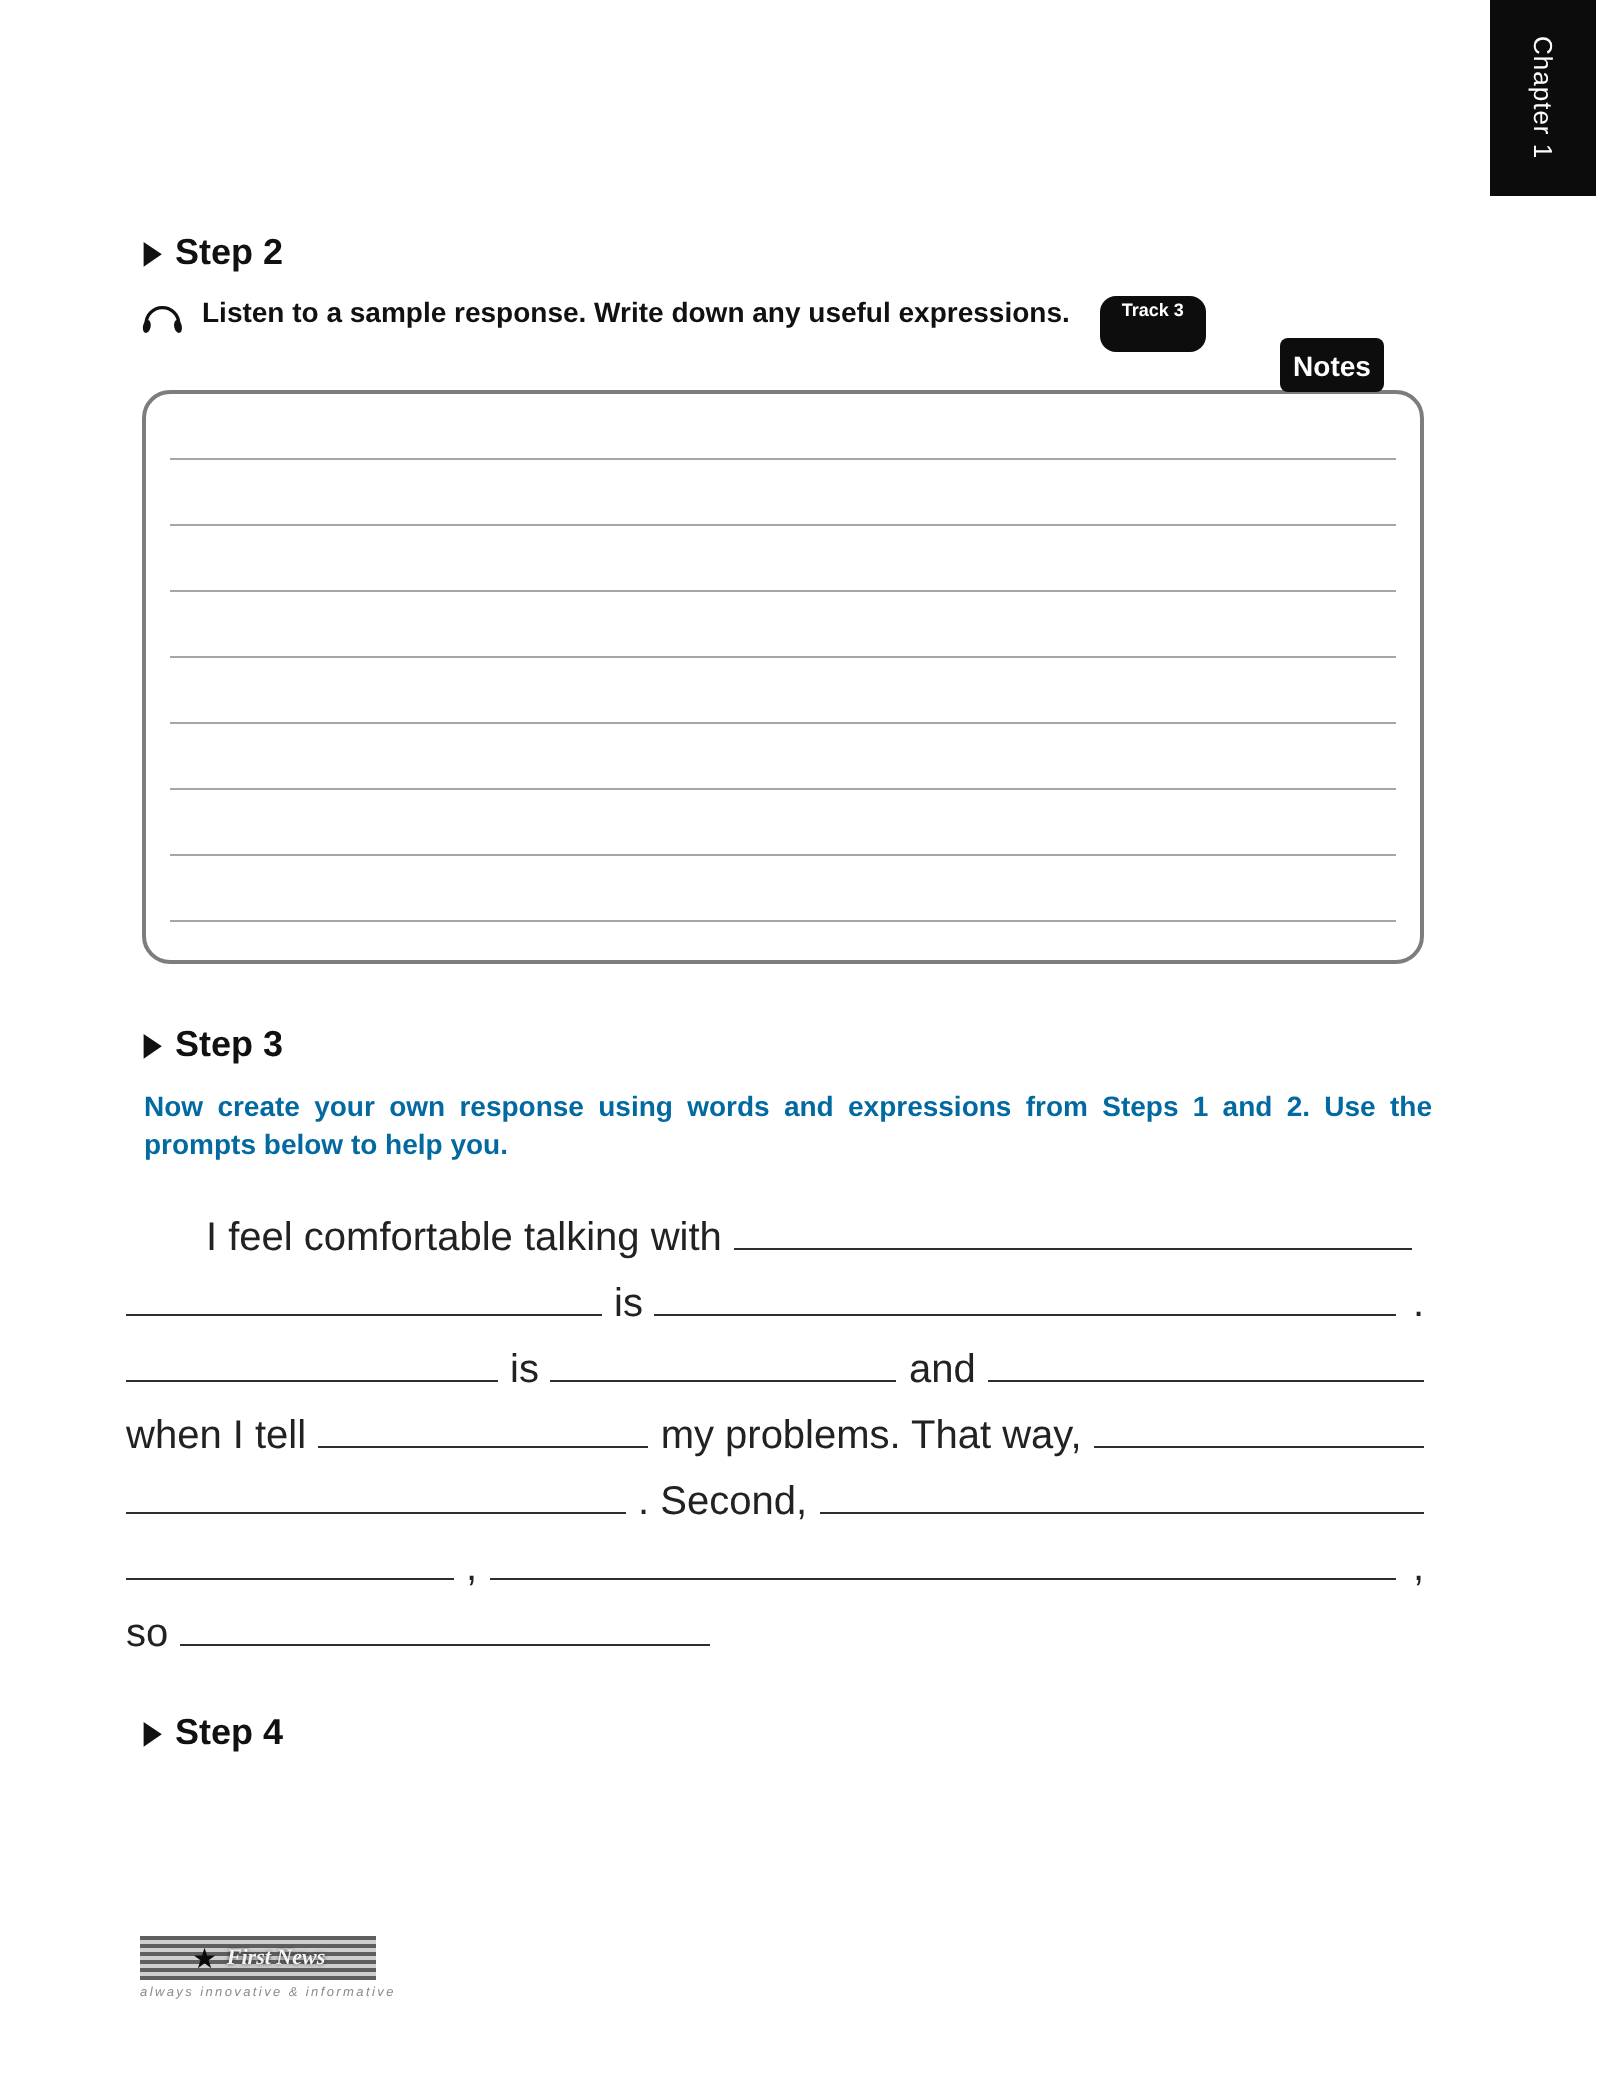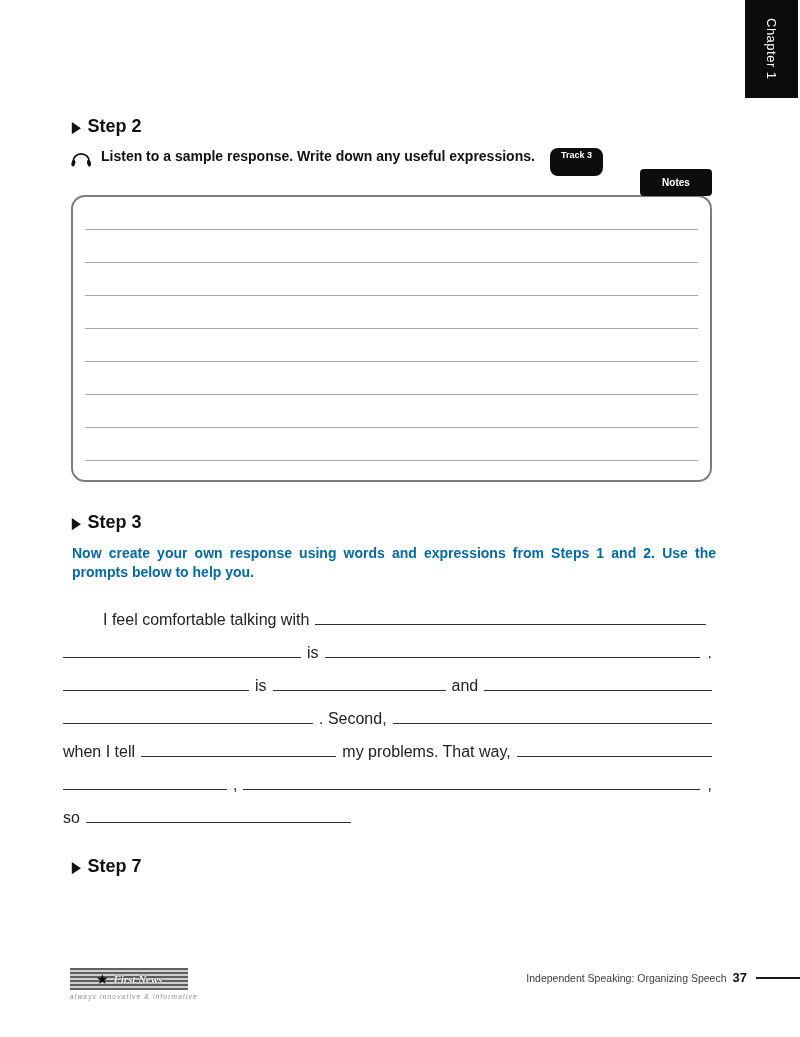--- a/index.html
+++ b/index.html
@@ -25,42 +25,42 @@
   
   .listen-row { position:absolute; left:70px; top:148px; display:flex; align-items:flex-start; gap:9px; }
   .listen-text { font-size:14px; font-weight:bold; color:#111; }
   .track-badge {
     background:#0d0d0d; color:#fff; font-size:9px; font-weight:bold;
     padding:2px 11px 16px; border-radius:8px; margin-left:6px; white-space:nowrap;
   }
 
   
   .notes-tab {
-    position:absolute; left:640px; top:169px; width:72px; height:27px;
-    background:#0d0d0d; color:#fff; font-size:10px; font-weight:bold;
+    position:absolute; left:640px; top:169px; width:52px; height:27px;
+    background:#0d0d0d; color:#fff; font-size:14px; font-weight:bold;
     display:flex; align-items:center; justify-content:center; border-radius:4px;
     z-index:2;
   }
   .notes-box {
     position:absolute; left:71px; top:195px; width:641px; height:287px;
     border:2px solid #7d7d7d; border-radius:14px; background:#fff; z-index:1;
   }
   .notes-lines { position:absolute; left:12px; right:12px; top:0; }
   .note-line { height:33px; border-bottom:1.2px solid #a6a6a6; }
 
   
   .para {
     position:absolute; left:72px; width:644px; font-size:14px; font-weight:bold;
     color:#0369a1; line-height:19px; text-align:justify;
   }
 
   
   .prompts { position:absolute; left:63px; top:603px; width:649px; }
   .prow { display:flex; align-items:baseline; height:33px; line-height:33px;
-          font-size:16px; color:#222; white-space:nowrap;text-align:center; }
+          font-size:20px; color:#222; white-space:nowrap;text-align:center; }
   .prow .txt { flex:0 0 auto; }
   .blank { height:1px; border-bottom:1.4px solid #2e2e2e; margin:0 6px; flex:0 0 auto; }
   .blank.fill { flex:1 1 auto; }
   .blank.lead { margin-left:0; }
   .blank.tail { margin-right:0; }
   .b-238{width:238px;} .b-186{width:186px;} .b-173{width:173px;}
   .b-250{width:250px;} .b-164{width:164px;} .b-265{width:265px;}
   .grow2 { flex-grow:2.2; }
   .indent1 { padding-left:40px; }
   .tight { margin-left:2px; }
@@ -152,55 +152,50 @@
       <span class="txt tight">.</span>
     </div>
     <div class="prow">
       <span class="blank b-186 lead"></span>
       <span class="txt">is</span>
       <span class="blank b-173"></span>
       <span class="txt">and</span>
       <span class="blank fill tail"></span>
     </div>
     <div class="prow">
-      <span class="blank b-250 lead"></span>
-      <span class="txt">. Second,</span>
-      <span class="blank fill tail"></span>
-    </div>
-    <div class="prow">
       <span class="txt">when I tell</span>
       <span class="blank fill grow2"></span>
       <span class="txt">my problems. That way,</span>
       <span class="blank fill tail"></span>
     </div>
     <div class="prow">
+      <span class="blank b-250 lead"></span>
+      <span class="txt">. Second,</span>
+      <span class="blank fill tail"></span>
+    </div>
+    <div class="prow">
       <span class="blank b-164 lead"></span>
       <span class="txt">,</span>
       <span class="blank fill"></span>
       <span class="txt tight">,</span>
     </div>
     <div class="prow">
       <span class="txt">so</span>
       <span class="blank b-265"></span>
     </div>
   </div>
 
   <div class="step-h" style="top:856px;">
     <span class="tri">▶</span>
-    <span>Step 7</span>
+    <span>Step 4</span>
   </div>
 
 
   <div class="footer-logo">
     <div class="logo-box">
       <span class="logo-star">★</span>
       <span class="logo-title">First News</span>
     </div>
     <div class="logo-tagline">always innovative &amp; informative</div>
   </div>
 
-  <div class="footer-right">
-    <span class="footer-section">Independent Speaking: Organizing Speech</span>
-    <span class="footer-pagenum">37</span>
-    <span class="footer-dash"></span>
-  </div>
 
 </div>
 
 </body></html>

